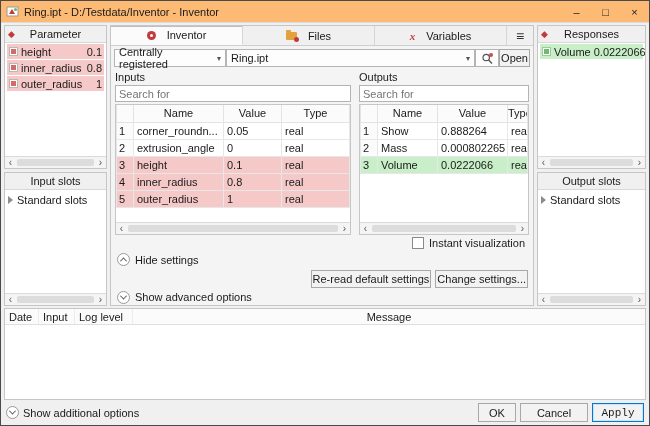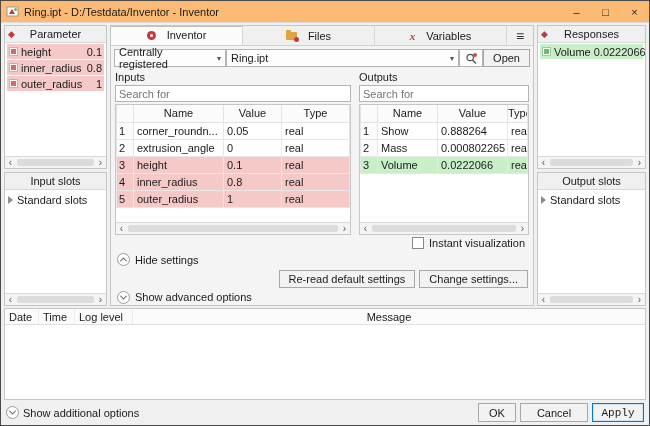--- a/index.html
+++ b/index.html
@@ -72,21 +72,21 @@
   .toolbar { height:23px; flex:0 0 auto; display:flex; align-items:flex-end; gap:0; padding:2px 3px;
              background:#f4f4f4; }
   .combo { height:18px; border:1px solid #b4b4b4; background:#fdfdfd; display:flex; align-items:center;
            padding:0 4px; gap:4px; }
   .combo .arrow { margin-left:auto; font-size:8px; color:#555; }
   .combo.registry { width:112px; flex:0 0 auto; }
   .combo.file { flex:1 1 auto; min-width:0; }
   .icon-btn { width:24px; height:18px; border:1px solid #b4b4b4; background:#fdfdfd;
               display:flex; align-items:center; justify-content:center; flex:0 0 auto; }
   .btn { height:18px; border:1px solid #a8a8a8; background:#f2f2f2; font-family:"Liberation Sans",sans-serif;
-         font-size:11px; padding:0 9px; color:#1a1a1a; }
+         font-size:11px; padding:0 1px; color:#1a1a1a; }
   .btn.primary { border:1px solid #0078d7; box-shadow:inset 0 0 0 1px #cde4f7;font-family:Liberation Mono, monospace; }
 
   
   .groups { flex:1 1 auto; display:flex; gap:8px; padding:2px 4px 0 4px; min-height:0; }
   .group { display:flex; flex-direction:column; min-width:0; }
   .group.inputs { width:236px; flex:0 0 auto; }
   .group.outputs { flex:1 1 auto; }
   .group-label { height:13px; flex:0 0 auto; }
   .search { height:17px; flex:0 0 auto; border:1px solid #b4b4b4; background:#fff; margin:1px 0 2px 0;
             font-family:"Liberation Sans",sans-serif; font-size:11px; padding:0 3px; width:100%; }
@@ -420,21 +420,21 @@
           <span class="thumb"></span>
           <span class="sarrow">›</span>
         </div>
       </div>
     </div>
   </div>
 
   <div class="log-area">
     <div class="log-header">
       <span class="lh-date">Date</span>
-      <span class="lh-time">Time</span>
+      <span class="lh-time">Input</span>
       <span class="lh-level">Log level</span>
       <span class="lh-msg">Message</span>
     </div>
     <div class="log-body"></div>
   </div>
 
   <div class="footer">
     <span class="cchev down">
         <i></i>
       </span>

